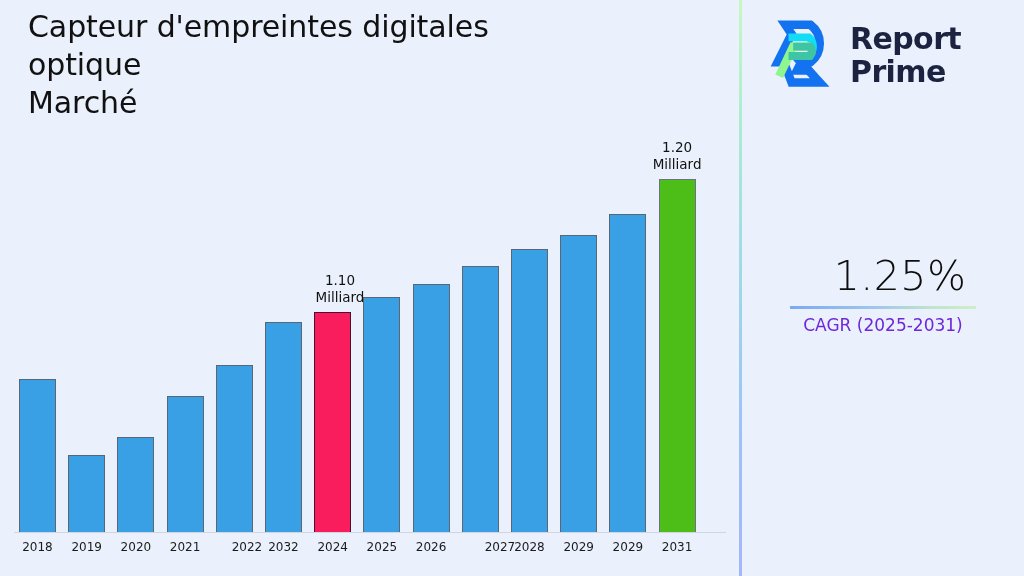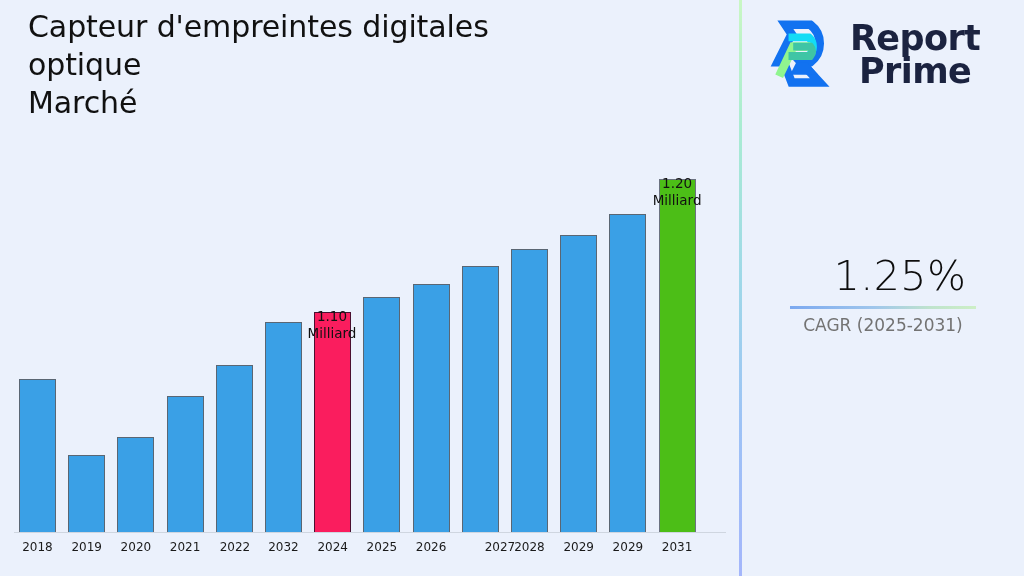--- a/index.html
+++ b/index.html
@@ -67,21 +67,20 @@
   .bar.pink  { background: #fa1d5e; border-color: #4a1030; }
   .bar.green { background: #4cbe17; border-color: #6b7280; }
 
   .bar-value-label {
     position: absolute;
     text-align: center;
     font-size: 13.5px;
     line-height: 17px;
     color: #111111;
     white-space: pre-line;
-    margin-top: 36px;
   }
 
   .x-tick-label {
     position: absolute;
     top: 538px;
     text-align: center;
     font-size: 12px;
     line-height: 18px;
     color: #1a1a1a;
   }
@@ -109,28 +108,27 @@
     left: 20px;
     top: 12px;
     width: 250px;
     height: 88px;
     display: flex;
     align-items: center;
     gap: 10px;
   }
   #logo-mark { width: 78px; height: 78px; flex: none; }
   #logo-wordmark {
-    font-size: 35px;
+    font-size: 30px;
     line-height: 33px;
     font-weight: bold;
     color: #1b2340;
     letter-spacing: -0.6px;
     white-space: pre-line;
     padding-bottom: 2px;
-    text-align: center;
   }
 
   #cagr-block {
     position: absolute;
     left: 0;
     top: 252px;
     width: 282px;
     text-align: center;
   }
   #cagr-value {
@@ -143,21 +141,21 @@
   }
   #cagr-divider {
     width: 186px;
     height: 3px;
     margin: 6px auto 5px auto;
     background: linear-gradient(to right, #7ca9f0 0%, #9fc6ec 45%, #bfe3cd 75%, #cdefc6 100%);
   }
   #cagr-caption {
     font-size: 17px;
     line-height: 22px;
-    color: #737373;
+    color: #6d28d9;
   }
 </style>
 </head>
 <body>
 
 <div id="page">
 
   <div id="left-panel">
 
     <div id="chart-title">Capteur d'empreintes digitales optique
@@ -168,25 +166,25 @@
 
     <div class="bar blue" style="left: 19px; width: 37px; height: 153px;"></div>
         <div class="x-tick-label" style="left: 12.5px; width: 50px;">2018</div>
         <div class="bar blue" style="left: 68.2px; width: 37px; height: 77px;"></div>
         <div class="x-tick-label" style="left: 61.7px; width: 50px;">2019</div>
         <div class="bar blue" style="left: 117.4px; width: 37px; height: 95px;"></div>
         <div class="x-tick-label" style="left: 110.9px; width: 50px;">2020</div>
         <div class="bar blue" style="left: 166.6px; width: 37px; height: 136px;"></div>
         <div class="x-tick-label" style="left: 160.1px; width: 50px;">2021</div>
         <div class="bar blue" style="left: 215.8px; width: 37px; height: 167px;"></div>
-        <div class="x-tick-label" style="left: 210px; width: 50px;">2022</div>
+        <div class="x-tick-label" style="left: 222px; width: 50px;">2022</div>
         <div class="bar blue" style="left: 265px; width: 37px; height: 210px;"></div>
         <div class="x-tick-label" style="left: 258.5px; width: 50px;">2032</div>
         <div class="bar pink" style="left: 314.2px; width: 37px; height: 220px;"></div>
-        <div class="bar-value-label" style="left: 272px; width: 120px; top: 272px;">1.10
+        <div class="bar-value-label" style="left: 280px; width: 120px; top: 272px;">1.10
 Milliard</div>
         <div class="x-tick-label" style="left: 307.7px; width: 50px;">2024</div>
         <div class="bar blue" style="left: 363.4px; width: 37px; height: 235px;"></div>
         <div class="x-tick-label" style="left: 356.9px; width: 50px;">2025</div>
         <div class="bar blue" style="left: 412.6px; width: 37px; height: 248px;"></div>
         <div class="x-tick-label" style="left: 406.1px; width: 50px;">2026</div>
         <div class="bar blue" style="left: 461.8px; width: 37px; height: 266px;"></div>
         <div class="x-tick-label" style="left: 475px; width: 50px;">2027</div>
         <div class="bar blue" style="left: 511px; width: 37px; height: 283px;"></div>
         <div class="x-tick-label" style="left: 504.5px; width: 50px;">2028</div>

